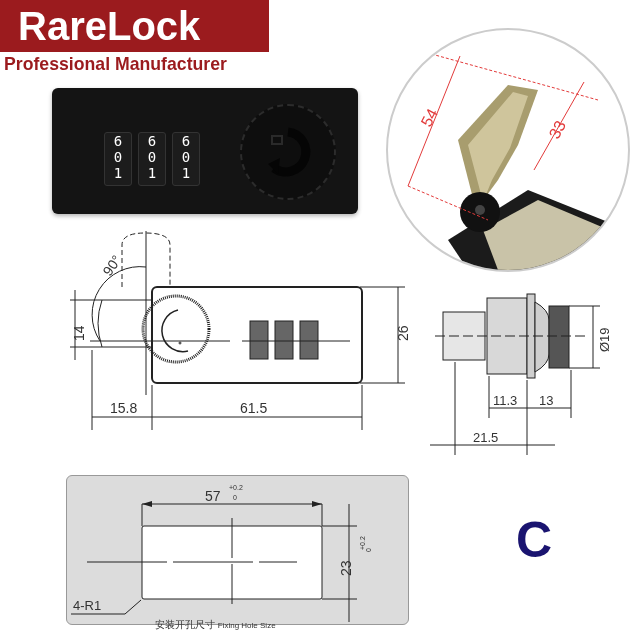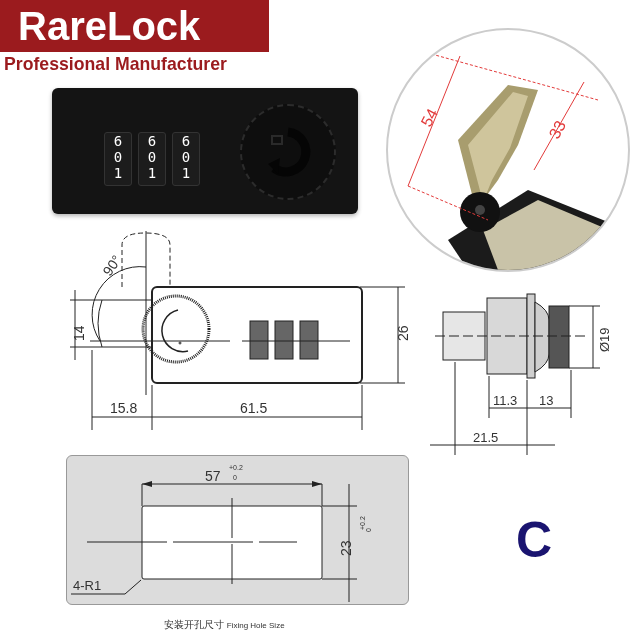--- a/index.html
+++ b/index.html
@@ -5,22 +5,22 @@
   html,body{margin:0;padding:0;background:#fff;}
   body{width:640px;height:640px;position:relative;overflow:hidden;font-family:"Liberation Sans",sans-serif;}
   .brand{position:absolute;left:0;top:0;width:225px;height:52px;background:#9b1b1e;padding-left:44px;}
   .brand-name{position:absolute;left:18px;top:2px;color:#fff;font-size:40px;font-weight:bold;letter-spacing:0px;line-height:48px;}
   .tagline{position:absolute;left:4px;top:53px;color:#9b1b1e;font-size:19px;font-weight:bold;transform:scaleX(0.93);transform-origin:left;white-space:nowrap;}
   .photo{position:absolute;left:52px;top:88px;width:306px;height:126px;background:#141414;border-radius:6px;box-shadow:0 2px 4px rgba(0,0,0,.3);}
   .wheel{position:absolute;top:44px;width:26px;height:52px;background:#1c1c1c;border:1px solid #333;border-radius:3px;color:#fff;font-family:"DejaVu Sans Mono",monospace;font-size:14px;text-align:center;line-height:16px;}
   .knob{position:absolute;left:188px;top:16px;width:92px;height:92px;border-radius:50%;background:#0e0e0e;border:2px dashed #2c2c2c;}
   .circle-photo{position:absolute;left:386px;top:28px;width:240px;height:240px;border-radius:50%;border:2px solid #ccc;overflow:hidden;background:#fff;}
   svg text{font-family:"Liberation Sans",sans-serif;}
-  .hole-panel{position:absolute;left:66px;top:455px;width:341px;height:148px;background:#dcdcdc;border:1px solid #999;border-radius:6px;}
-  .caption{position:absolute;left:155px;top:618px;font-size:10px;color:#333;white-space:nowrap;margin-left:9px;}
+  .hole-panel{position:absolute;left:66px;top:475px;width:341px;height:148px;background:#dcdcdc;border:1px solid #999;border-radius:6px;}
+  .caption{position:absolute;left:155px;top:618px;font-size:10px;color:#333;white-space:nowrap;}
   .variant{position:absolute;left:516px;top:514px;font-size:50px;font-weight:bold;color:#1a1470;line-height:52px;}
 </style>
 </head>
 <body>
 
 <div class="brand">
   <div class="brand-name">RareLock</div>
 </div>
 <div class="tagline">Professional Manufacturer</div>
 

